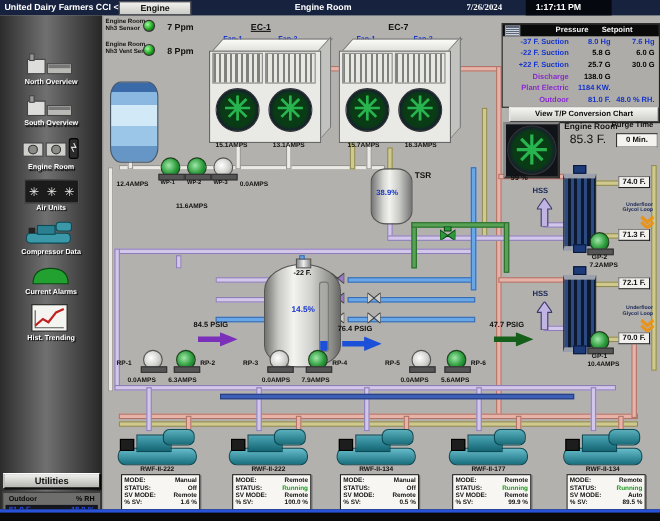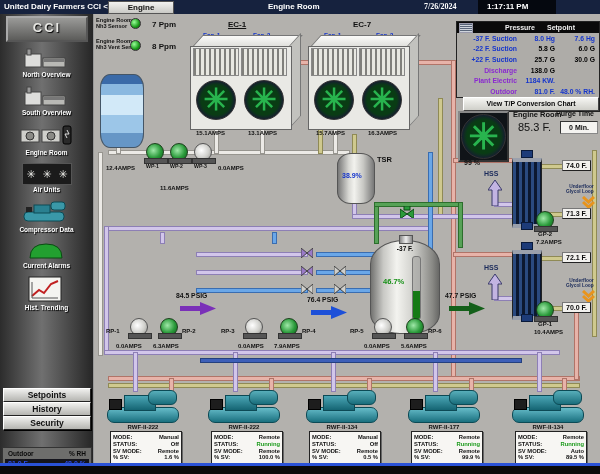--- a/index.html
+++ b/index.html
@@ -88,21 +88,20 @@
   <div class="tbar">
     <span class="abs" style="left:4px;top:2px;">United Dairy Farmers CCI &lt;&lt;</span>
     <div class="login">Engine</div>
     <span class="abs" style="left:268px;top:2px;">Engine Room</span>
     <div class="tblk"></div>
     <span class="abs" style="left:424px;top:2px;font-family:Liberation Serif, serif;">7/26/2024</span>
     <span class="abs" style="left:487px;top:2px;">1:17:11 PM</span>
   </div>
 
   <div class="sbar">
-    <div class="slogo">CCI</div>
 
     <svg class="nicon" style="left:23px;top:32px;" width="46" height="24">
         <rect x="2" y="8" width="16" height="13" fill="#dddddb" stroke="#444"></rect>
         <rect x="4" y="3" width="4" height="6" fill="#999" stroke="#444"></rect>
         <rect x="20" y="12" width="22" height="9" fill="#b9b9b5" stroke="#444"></rect>
         <rect x="21" y="13" width="20" height="3" fill="#777"></rect>
       </svg>
     <div class="nlbl" style="top:57px;">North Overview</div>
 
     <svg class="nicon" style="left:23px;top:70px;" width="46" height="24">
@@ -143,23 +142,21 @@
       </svg>
     <div class="nlbl" style="top:248px;">Current Alarms</div>
 
     <svg class="nicon" style="left:28px;top:262px;" width="34" height="26">
         <rect x="1" y="1" width="32" height="24" fill="#f4f4f0" stroke="#222"></rect>
         <path d="M4 20 L11 14 L16 17 L23 8 L30 5" stroke="#c02020" stroke-width="2" fill="none"></path>
         <path d="M4 6 v16 h26" stroke="#555" fill="none"></path>
       </svg>
     <div class="nlbl" style="top:290px;">Hist. Trending</div>
 
-    <div class="sbtn" style="top:374px;">Setpoints</div>
-    <div class="sbtn" style="top:388px;">History</div>
-    <div class="sbtn" style="top:402px;">Security</div>
+    <div class="sbtn" style="top:416px;">Utilities</div>
 
     <div class="outpnl">
       <div class="r1">
           <span>Outdoor</span>
           <span>% RH</span>
         </div>
       <div class="r2">
           <span>81.0 F.</span>
           <span>48.0 %</span>
         </div>
@@ -390,45 +387,45 @@
     </div>
   <div class="pump g" style="left:158px;top:317px;">
       <div class="pc"></div>
       <div class="pb"></div>
     </div>
   <span class="lb" style="left:106px;top:328px;font-size:6px;">RP-1</span>
   <span class="lb" style="left:182px;top:328px;font-size:6px;">RP-2</span>
   <span class="lb" style="left:116px;top:343px;font-size:6px;">0.0AMPS</span>
   <span class="lb" style="left:153px;top:343px;font-size:6px;">6.3AMPS</span>
 
+  <div class="vessel" style="left:240px;top:240px;">
+    <div class="vnub"></div>
+    <span class="vlabel">-22 F.</span>
+    <span class="vpct bl" style="left:24px;">14.5%</span>
+    <div class="gauge" style="left:49px;">
+        <div class="gfill" style="height:9px;background:#1d50d8;"></div>
+      </div>
+  </div>
   <span class="lb" style="left:307px;top:296px;font-size:6.8px;">76.4 PSIG</span>
   <svg class="abs" style="left:311px;top:306px;" width="36" height="13">
       <path d="M0,4 L20,4 L20,0 L36,6.5 L20,13 L20,9 L0,9 Z" fill="#1d50d8"></path>
     </svg>
   <div class="pump w" style="left:243px;top:317px;">
       <div class="pc"></div>
       <div class="pb"></div>
     </div>
   <div class="pump g" style="left:278px;top:317px;">
       <div class="pc"></div>
       <div class="pb"></div>
     </div>
   <span class="lb" style="left:221px;top:328px;font-size:6px;">RP-3</span>
   <span class="lb" style="left:302px;top:328px;font-size:6px;">RP-4</span>
   <span class="lb" style="left:238px;top:343px;font-size:6px;">0.0AMPS</span>
   <span class="lb" style="left:274px;top:343px;font-size:6px;">7.9AMPS</span>
 
-  <div class="vessel" style="left:370px;top:240px;">
-    <div class="vnub"></div>
-    <span class="vlabel">-37 F.</span>
-    <span class="vpct grn" style="left:12px;">46.7%</span>
-    <div class="gauge">
-        <div class="gfill" style="height:28px;background:#157a15;"></div>
-      </div>
-  </div>
   <span class="lb" style="left:445px;top:292px;font-size:6.8px;">47.7 PSIG</span>
   <svg class="abs" style="left:449px;top:302px;" width="36" height="13">
       <path d="M0,4 L20,4 L20,0 L36,6.5 L20,13 L20,9 L0,9 Z" fill="#14601a"></path>
     </svg>
   <div class="pump w" style="left:372px;top:317px;">
       <div class="pc"></div>
       <div class="pb"></div>
     </div>
   <div class="pump g" style="left:404px;top:317px;">
       <div class="pc"></div>

